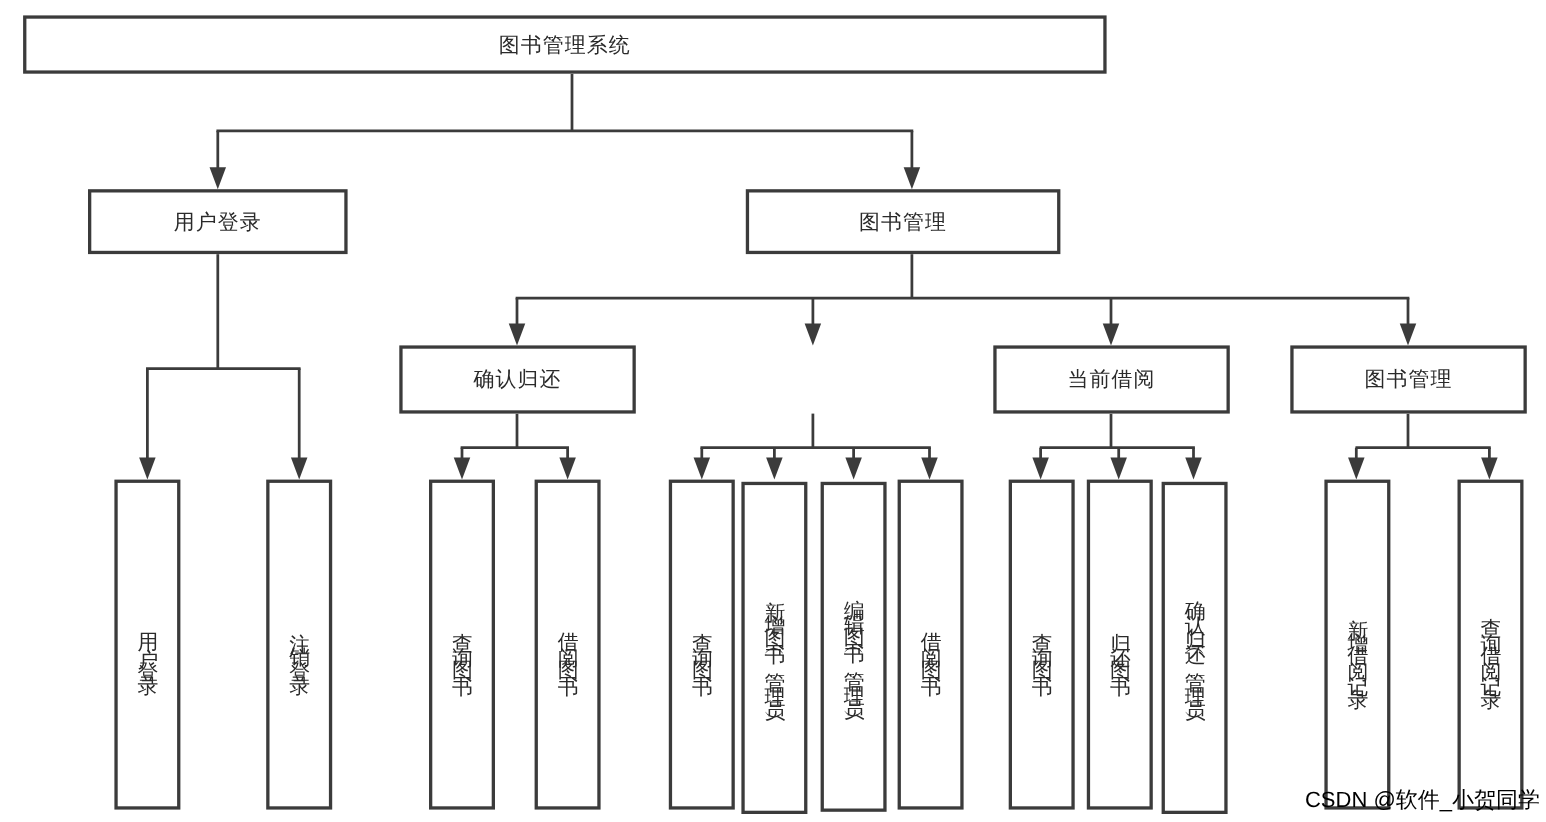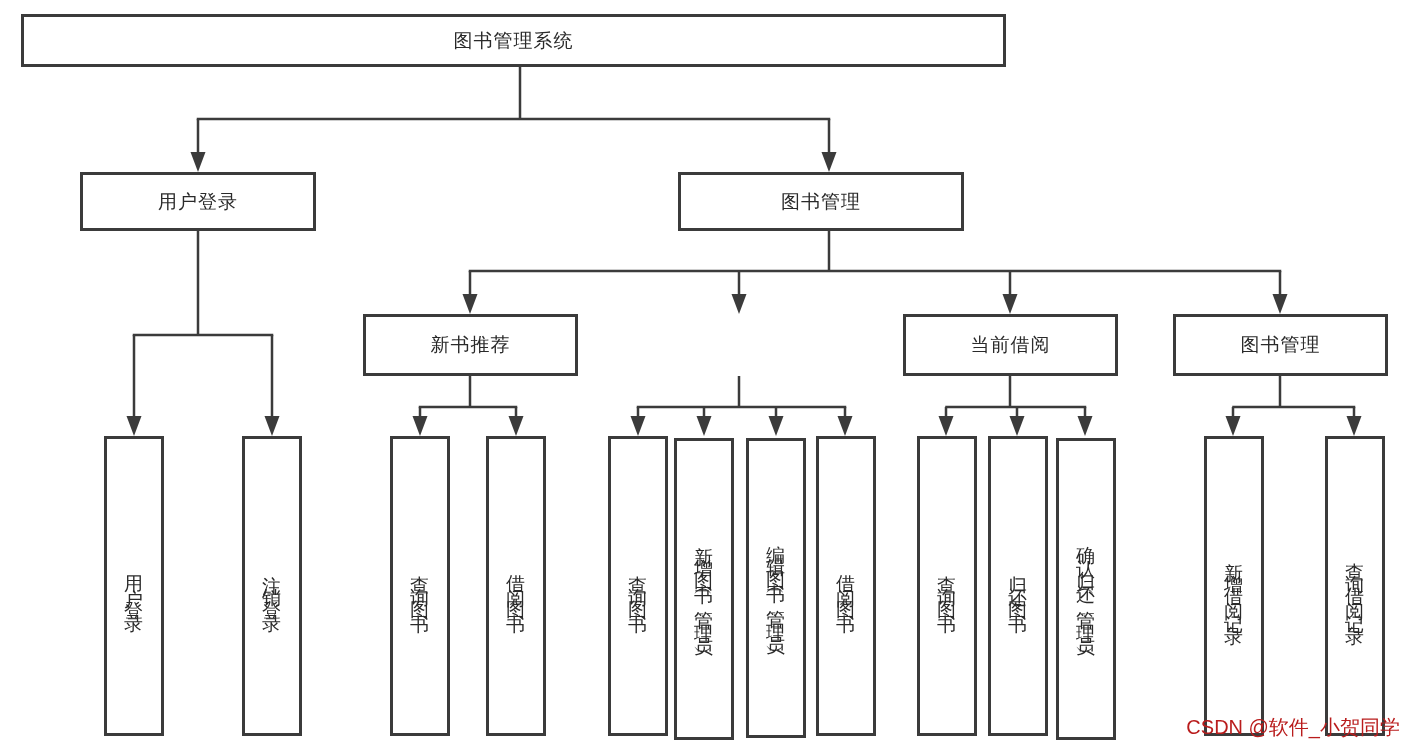--- a/index.html
+++ b/index.html
@@ -40,21 +40,21 @@
     letter-spacing: 13px;
     line-height: 1;
     white-space: nowrap;
   }
   #watermark {
     position: absolute;
     left: 1185px;
     top: 714px;
     width: 215px;
     z-index: 3;
-    color: #b91c1c;
+    color: #000000;
     font-size: 20px;
     white-space: nowrap;
     text-align: right;
   }
 </style>
 </head>
 <body>
 
 <div id="canvas">
 
@@ -136,21 +136,21 @@
   </div>
 
   <div class="node hnode" style="left:80px; top:172px; width:236px; height:59px;">
     <span>用户登录</span>
   </div>
   <div class="node hnode" style="left:678px; top:172px; width:286px; height:59px;">
     <span>图书管理</span>
   </div>
 
   <div class="node hnode" style="left:363px; top:314px; width:215px; height:62px;">
-    <span>新书推荐</span>
+    <span>确认归还</span>
   </div>
   <div class="node hnode" style="left:903px; top:314px; width:215px; height:62px;">
     <span>当前借阅</span>
   </div>
   <div class="node hnode" style="left:1173px; top:314px; width:215px; height:62px;">
     <span>图书管理</span>
   </div>
 
   <div class="node vnode" style="left:104px; top:436px; width:60px; height:300px;">
     <span>用户登录</span>

